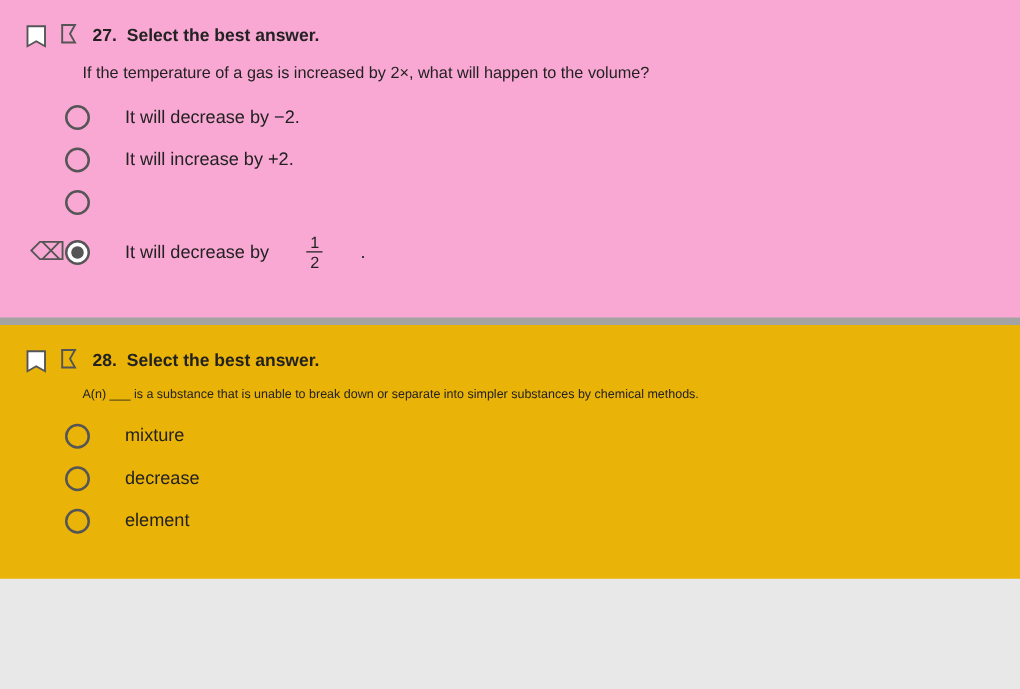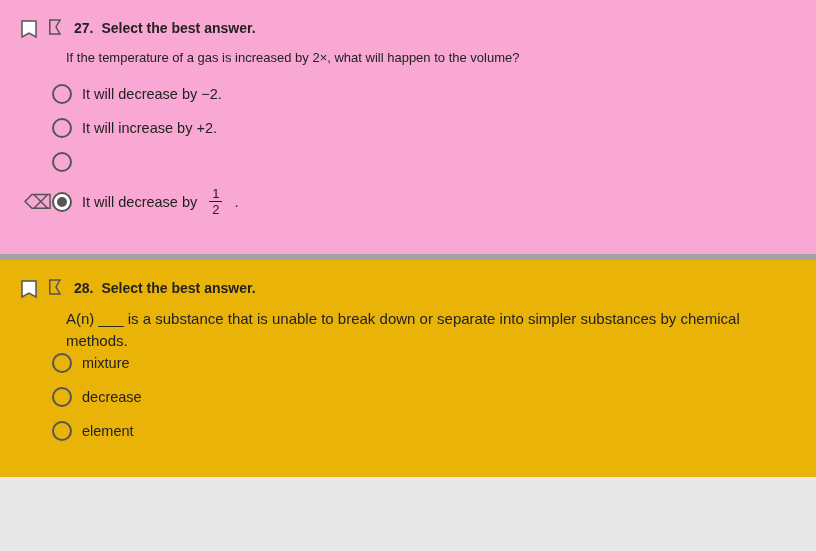--- a/index.html
+++ b/index.html
@@ -56,21 +56,21 @@
     }
 
     .options-list {
       list-style: none;
       margin-left: 32px;
     }
 
     .option-item {
       display: flex;
       align-items: center;
-      gap: 10px;
+      gap: 28px;
       margin-bottom: 14px;
       font-size: 14.5px;
       cursor: pointer;
     }
 
     .option-item.selected {
       
     }
 
     .radio-circle {
@@ -123,21 +123,22 @@
 
     .q28-header {
       display: flex;
       align-items: center;
       gap: 8px;
       margin-bottom: 10px;
     }
 
     .q28-prompt {
       margin-left: 46px;
-      font-size: 15px;
+      margin-bottom: 16px;
+      font-size: 10px;
       color: #222;
       line-height: 1.5;
     }
 
     .q28-options {
       list-style: none;
       margin-left: 32px;
     }
 
     .q28-options .option-item {

